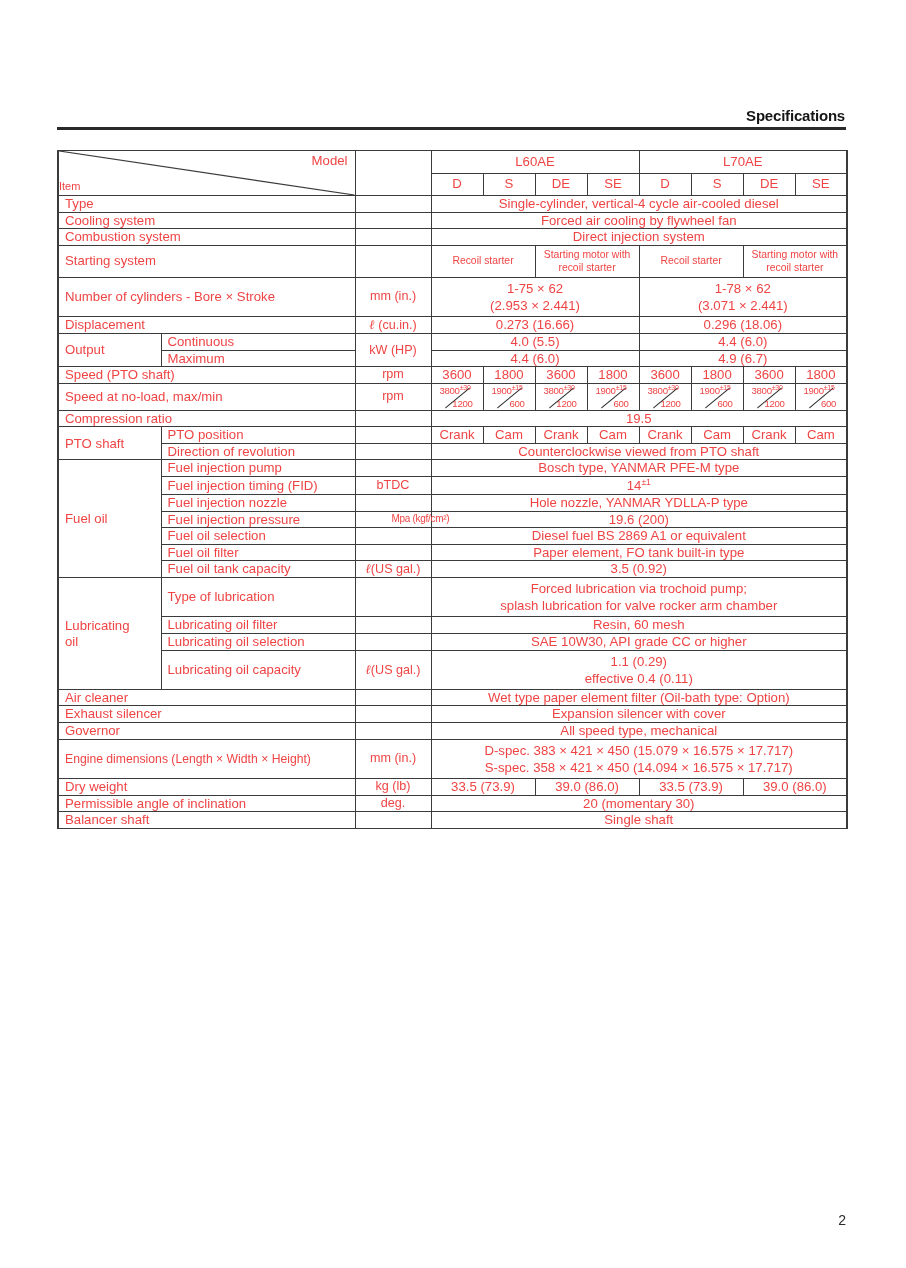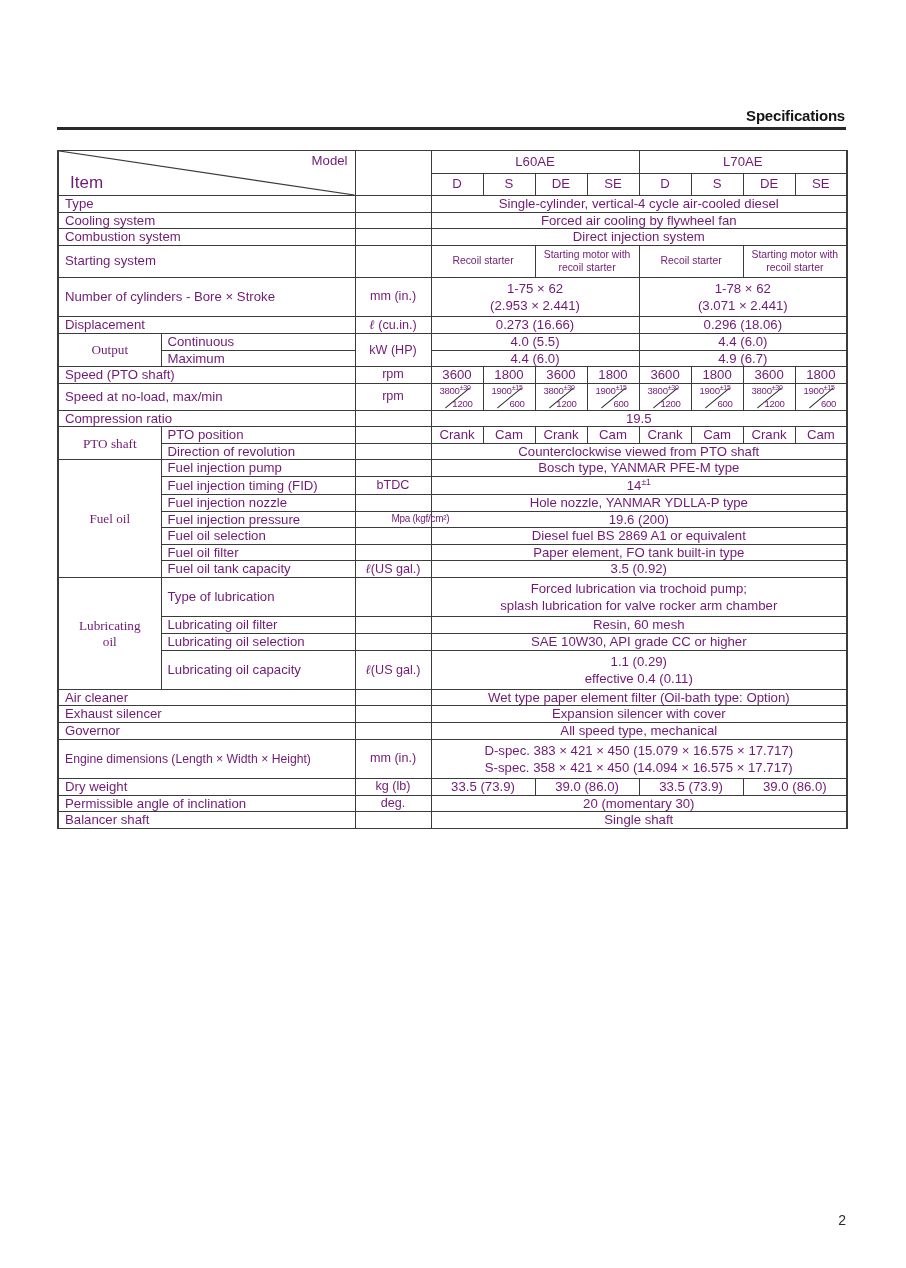--- a/index.html
+++ b/index.html
@@ -54,21 +54,21 @@
     position: absolute;
     left: 57px;
     top: 150px;
     width: 789px;
   }
   table.spec {
     border-collapse: collapse;
     table-layout: fixed;
     width: 789px;
     font-size: 13.2px;
-    color: #701a75;
+    color: #ef4444;
   }
   table.spec td {
     border: 1px solid #3b3b3b;
     padding: 0 6px;
     vertical-align: middle;
     line-height: 1.18;
     background: #fff;
   }
   table.spec td.outer-l { border-left-width: 2px; }
   table.spec td.outer-r { border-right-width: 2px; }
@@ -82,25 +82,24 @@
     white-space: nowrap;
     margin-top: 41px;
   }
   td.lbl-sub {
     text-align: left;
     padding-left: 7px;
     white-space: nowrap;
     margin-left: 20px;
   }
   td.grp {
-    text-align: center;
+    text-align: left;
     padding-left: 7px;
     vertical-align: middle;
     white-space: nowrap;
-    font-family: Liberation Serif, serif;
   }
   td.unit {
     text-align: center;
     white-space: nowrap;
     font-size: 12.6px;
     padding: 0 2px;
     margin-top: 20px;
   }
   td.unit.tiny { font-size: 10px; letter-spacing: -0.3px; padding-left: 36px; }
   td.val {
@@ -125,23 +124,23 @@
   }
   td.corner .diag svg { display: block; width: 100%; height: 100%; }
   td.corner .model-lbl {
     position: absolute;
     right: 7px;
     top: 2px;
     font-size: 13.2px;
   }
   td.corner .item-lbl {
     position: absolute;
-    left: 11px;
+    left: 0;
     bottom: 2px;
-    font-size: 17px;
+    font-size: 11px;
   }
 
   
   td.frac {
     padding: 0;
     position: relative;
     height: 26px;
     overflow: hidden;
   }
   .frac-box {

